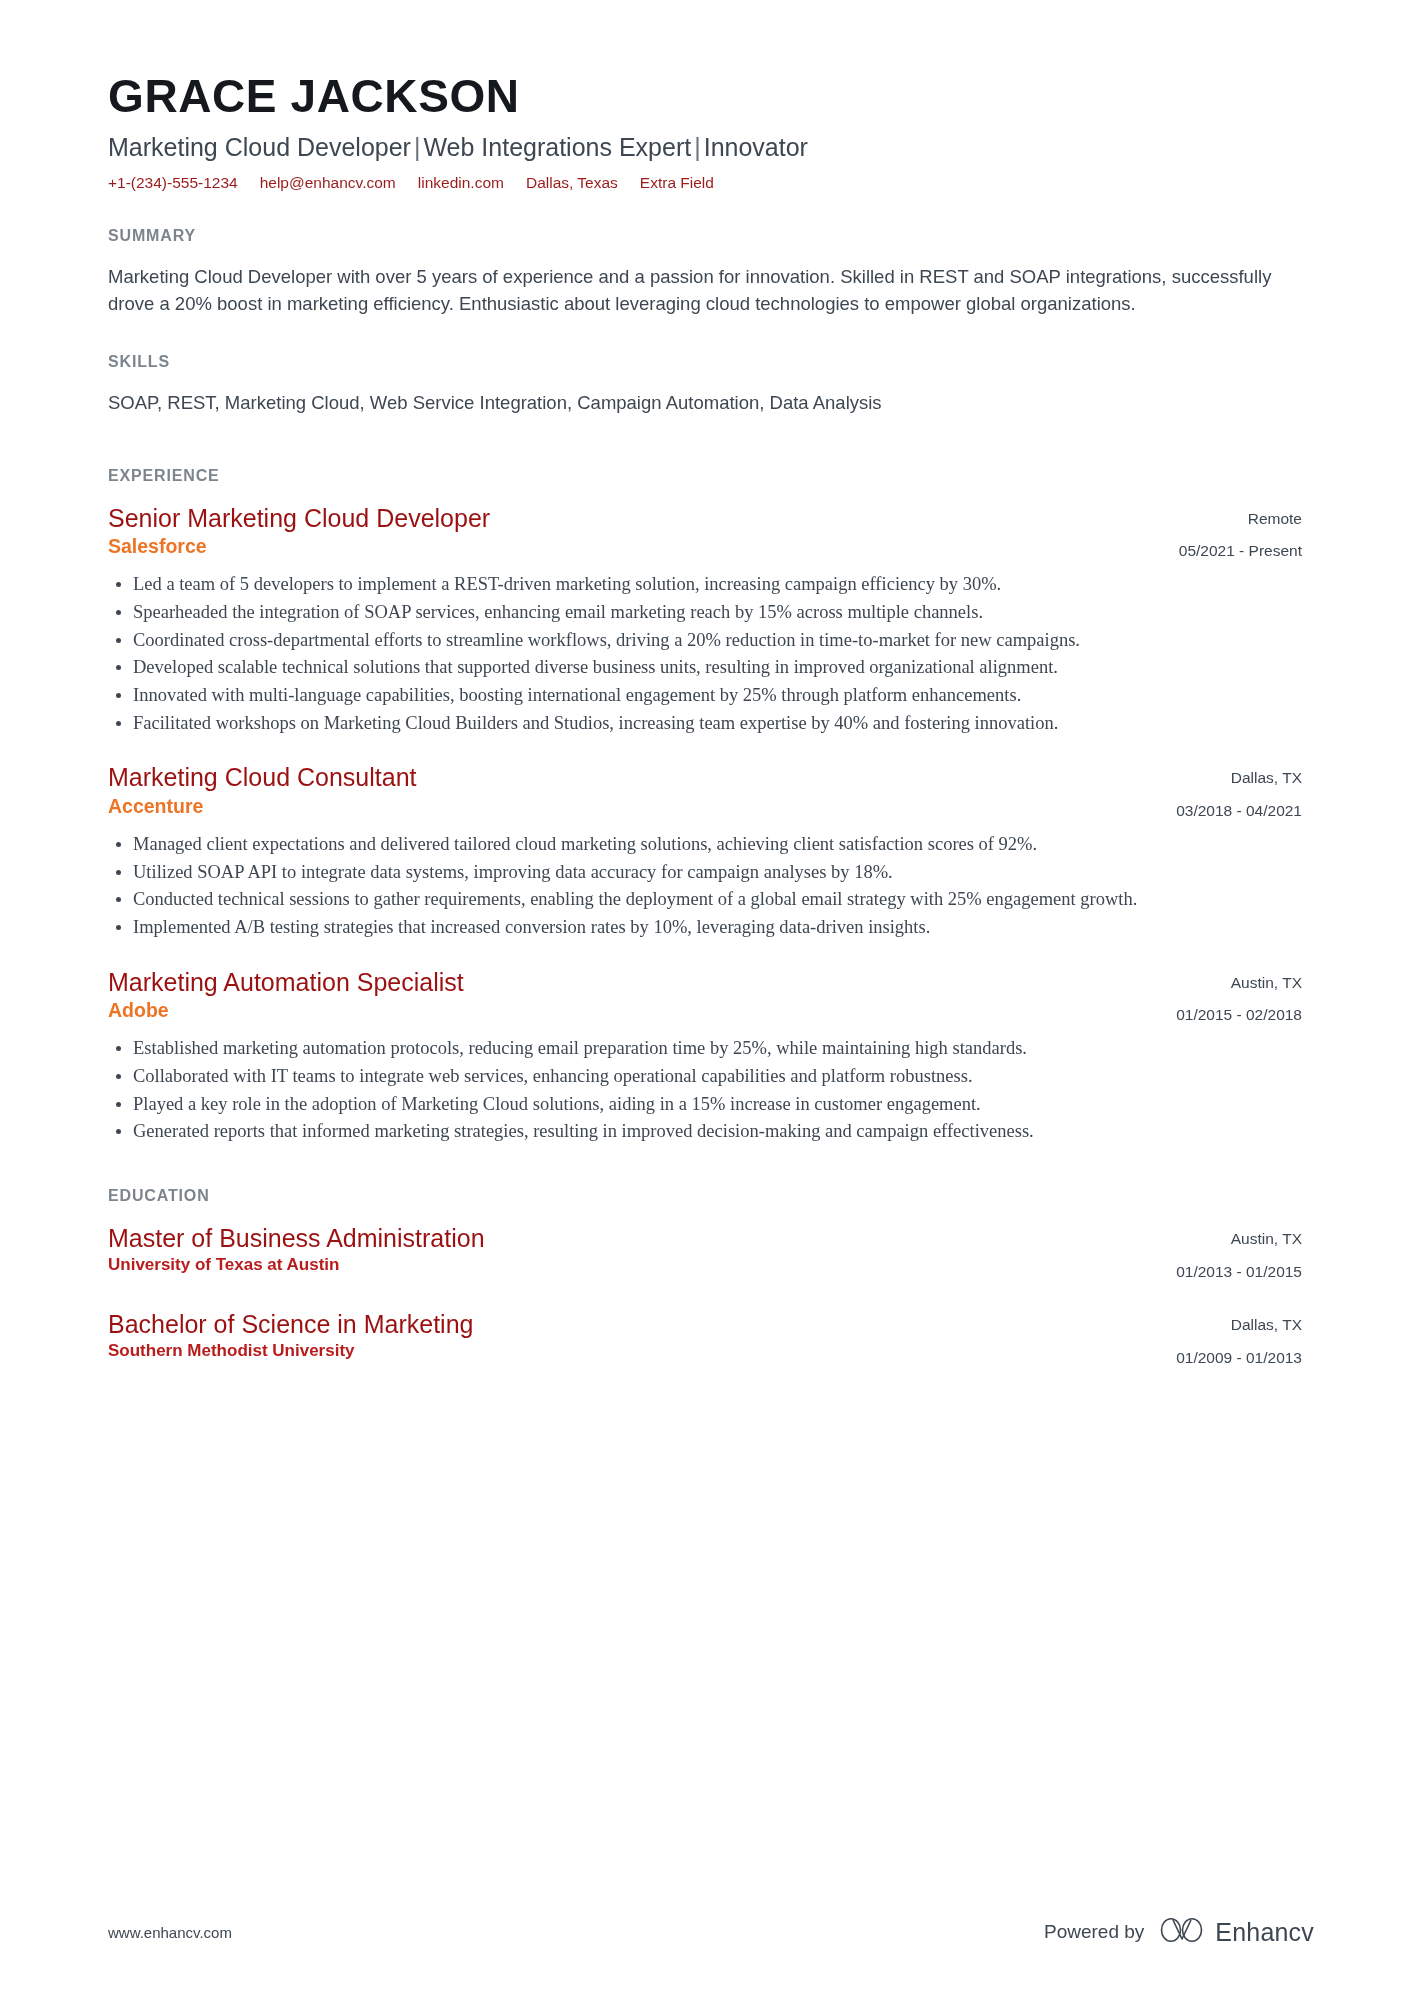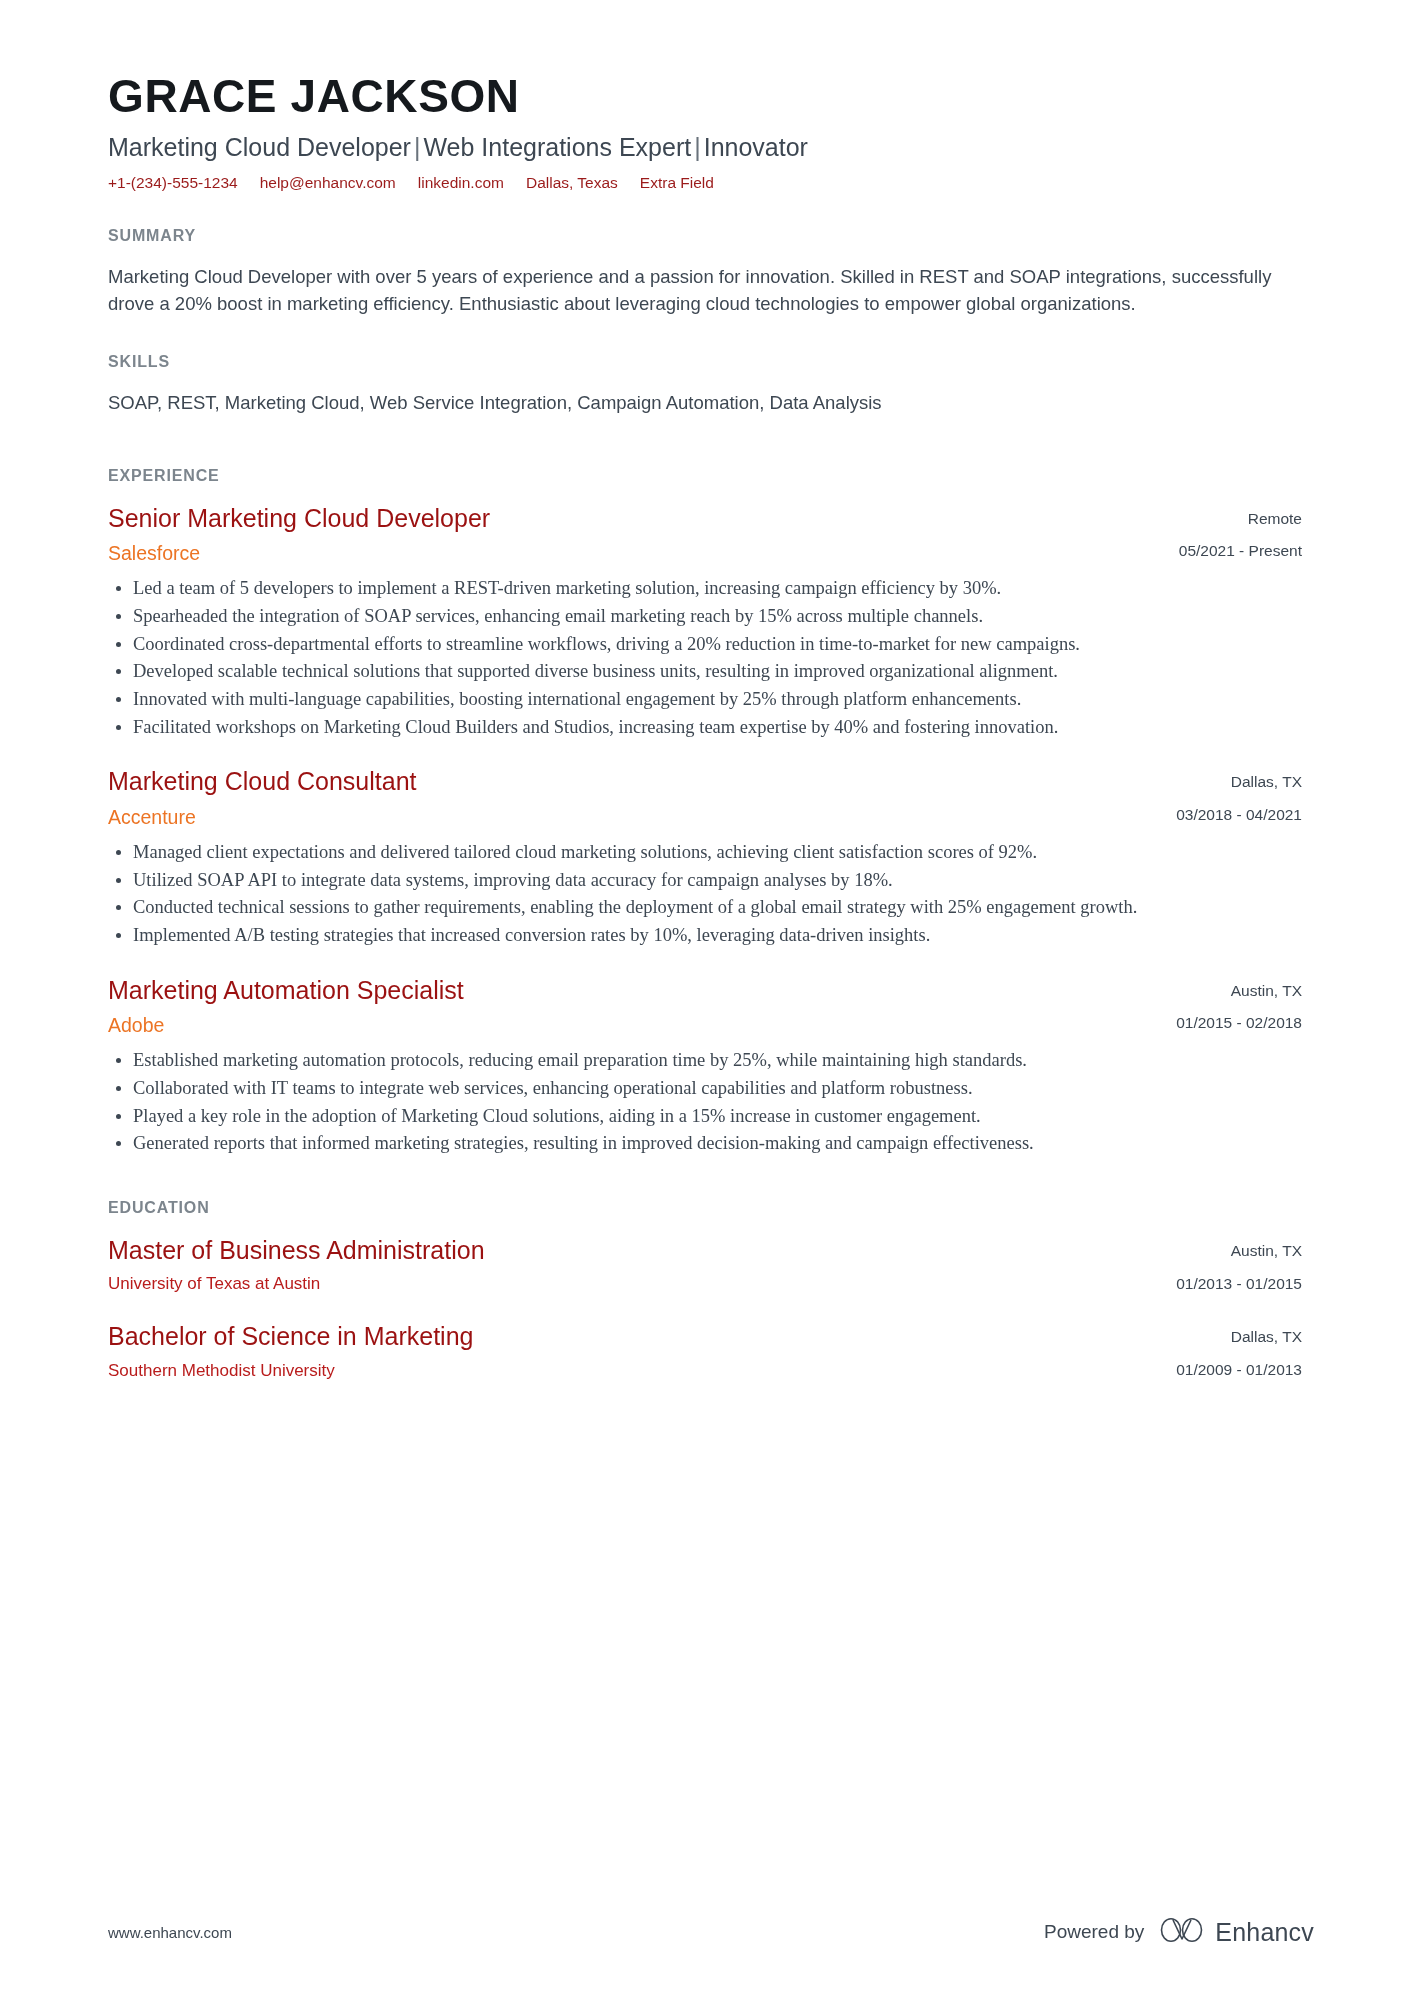--- a/index.html
+++ b/index.html
@@ -114,24 +114,23 @@
   .entry-title {
     font-size: 25px;
     font-weight: 400;
     color: #9b1111;
     line-height: 1.22;
     margin-bottom: 1px;
   }
 
   .entry-org {
     font-size: 19.5px;
-    font-weight: 400;
+    font-weight: 700;
     color: #ec7424;
     line-height: 1.3;
-    margin-top: 8px;
   }
 
   .entry-org.plain {
     color: #b91c1c;
     font-size: 17px;
   }
 
   .entry-location {
     font-size: 15.5px;
     color: #3d4752;

